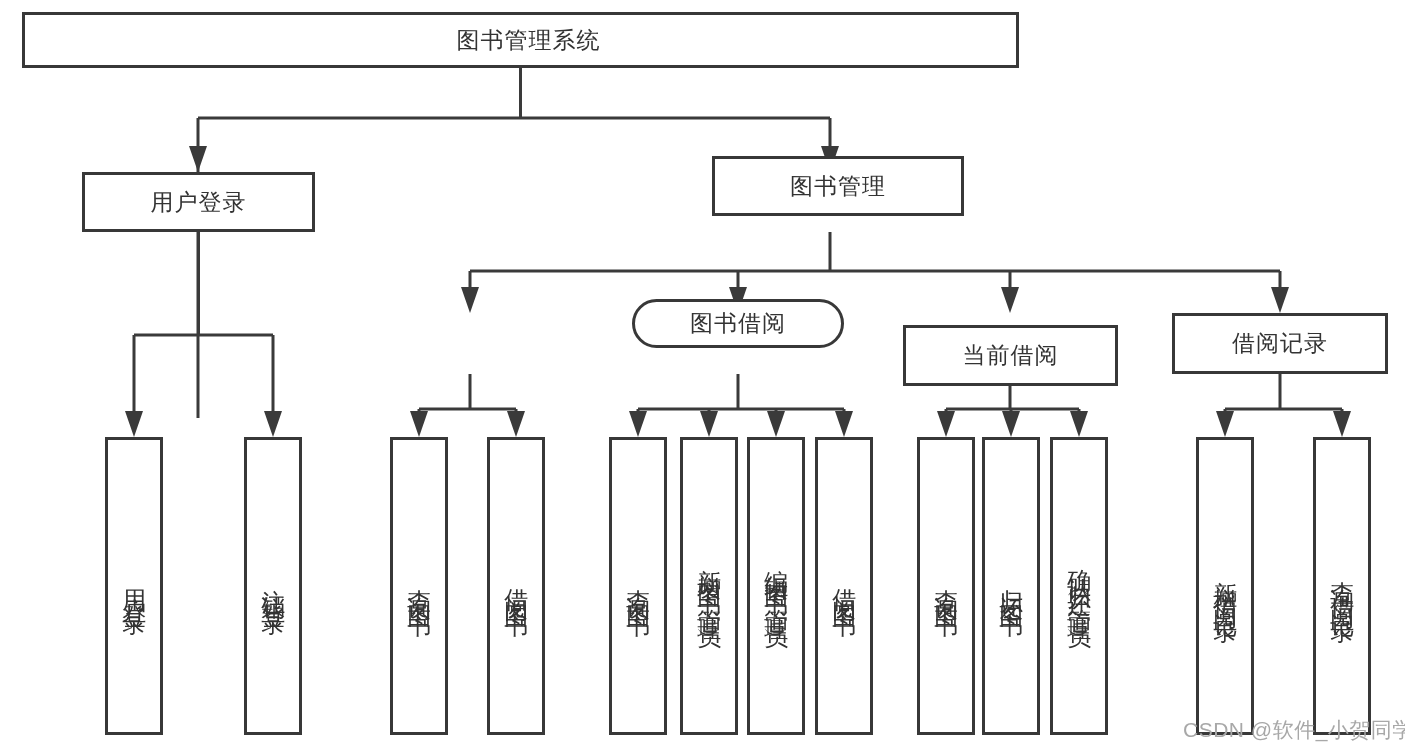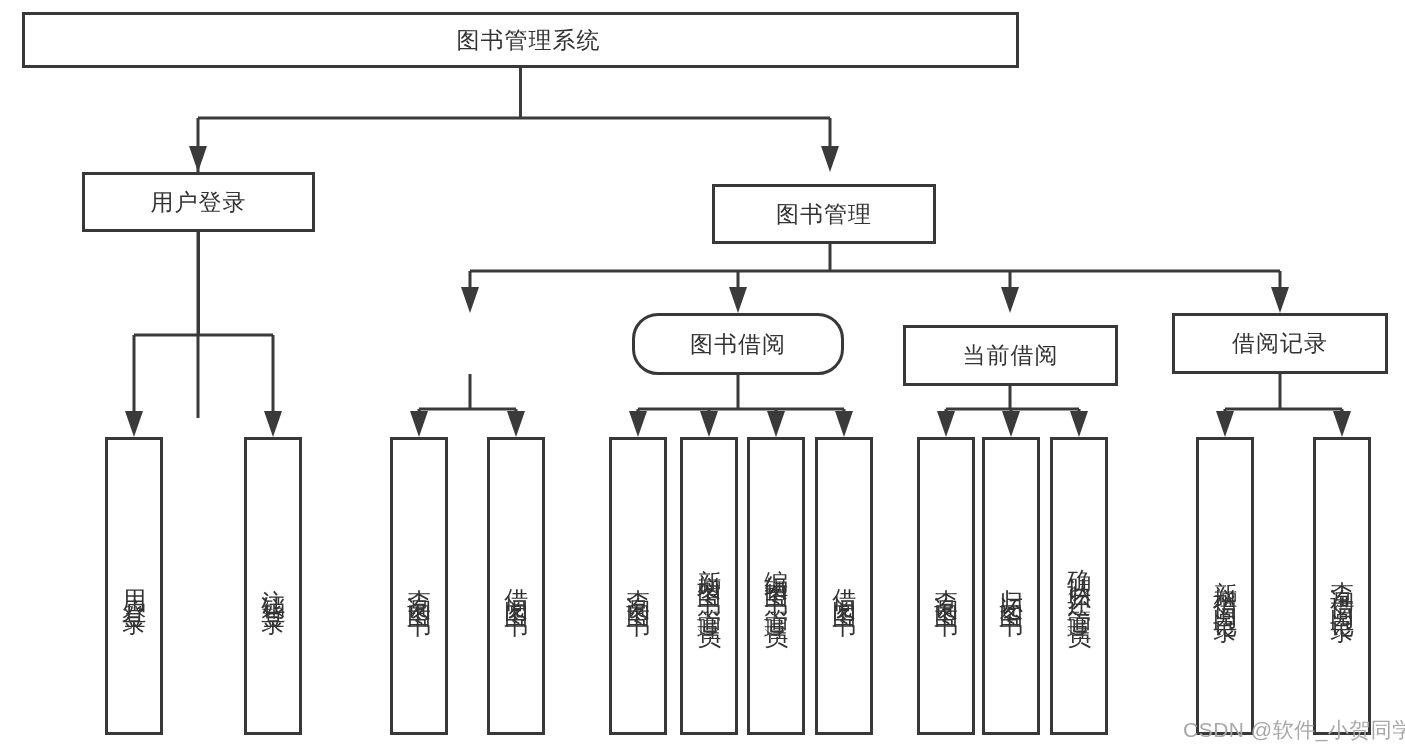--- a/index.html
+++ b/index.html
@@ -128,25 +128,25 @@
     </g>
   </svg>
 
   <div class="hnode" style="left:22px; top:12px; width:997px; height:56px;padding-left:16px;">
     <span class="lbl">图书管理系统</span>
   </div>
 
   <div class="hnode" style="left:82px; top:172px; width:233px; height:60px;">
     <span class="lbl">用户登录</span>
   </div>
-  <div class="hnode" style="left:712px; top:184px; width:224px; height:60px;">
+  <div class="hnode" style="left:712px; top:156px; width:252px; height:60px;">
     <span class="lbl">图书管理</span>
   </div>
 
-  <div class="hnode" style="left:632px; top:313px; width:212px; height:62px;border-radius:26px;">
+  <div class="hnode" style="left:632px; top:299px; width:212px; height:49px;border-radius:26px;">
     <span class="lbl">图书借阅</span>
   </div>
   <div class="hnode" style="left:903px; top:325px; width:215px; height:61px;">
     <span class="lbl">当前借阅</span>
   </div>
   <div class="hnode" style="left:1172px; top:313px; width:216px; height:61px;">
     <span class="lbl">借阅记录</span>
   </div>
 
   <div class="vnode" style="left:105px;">

